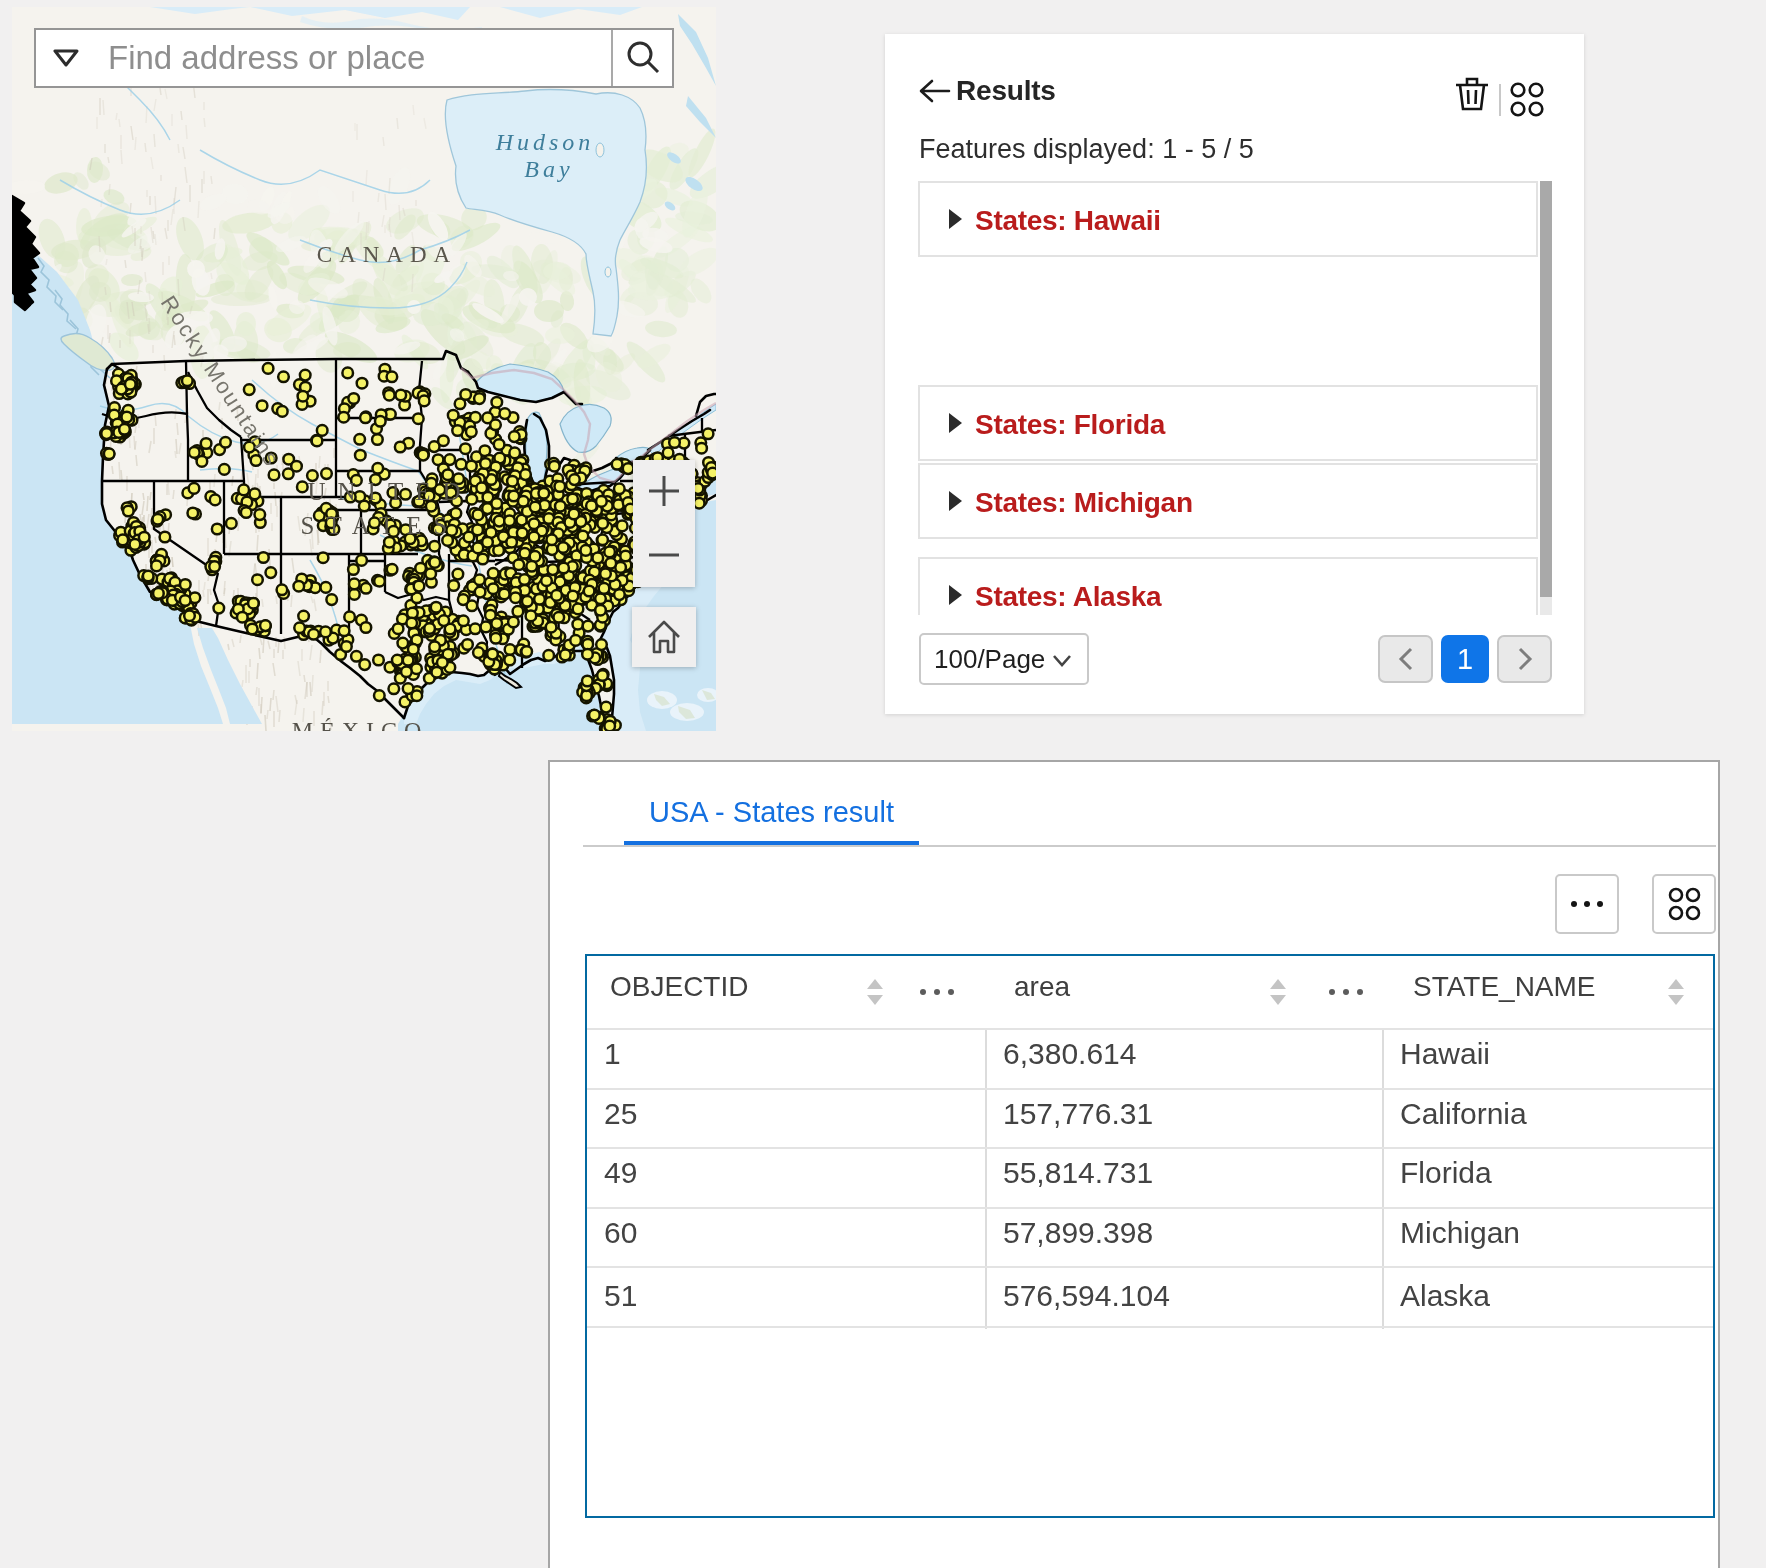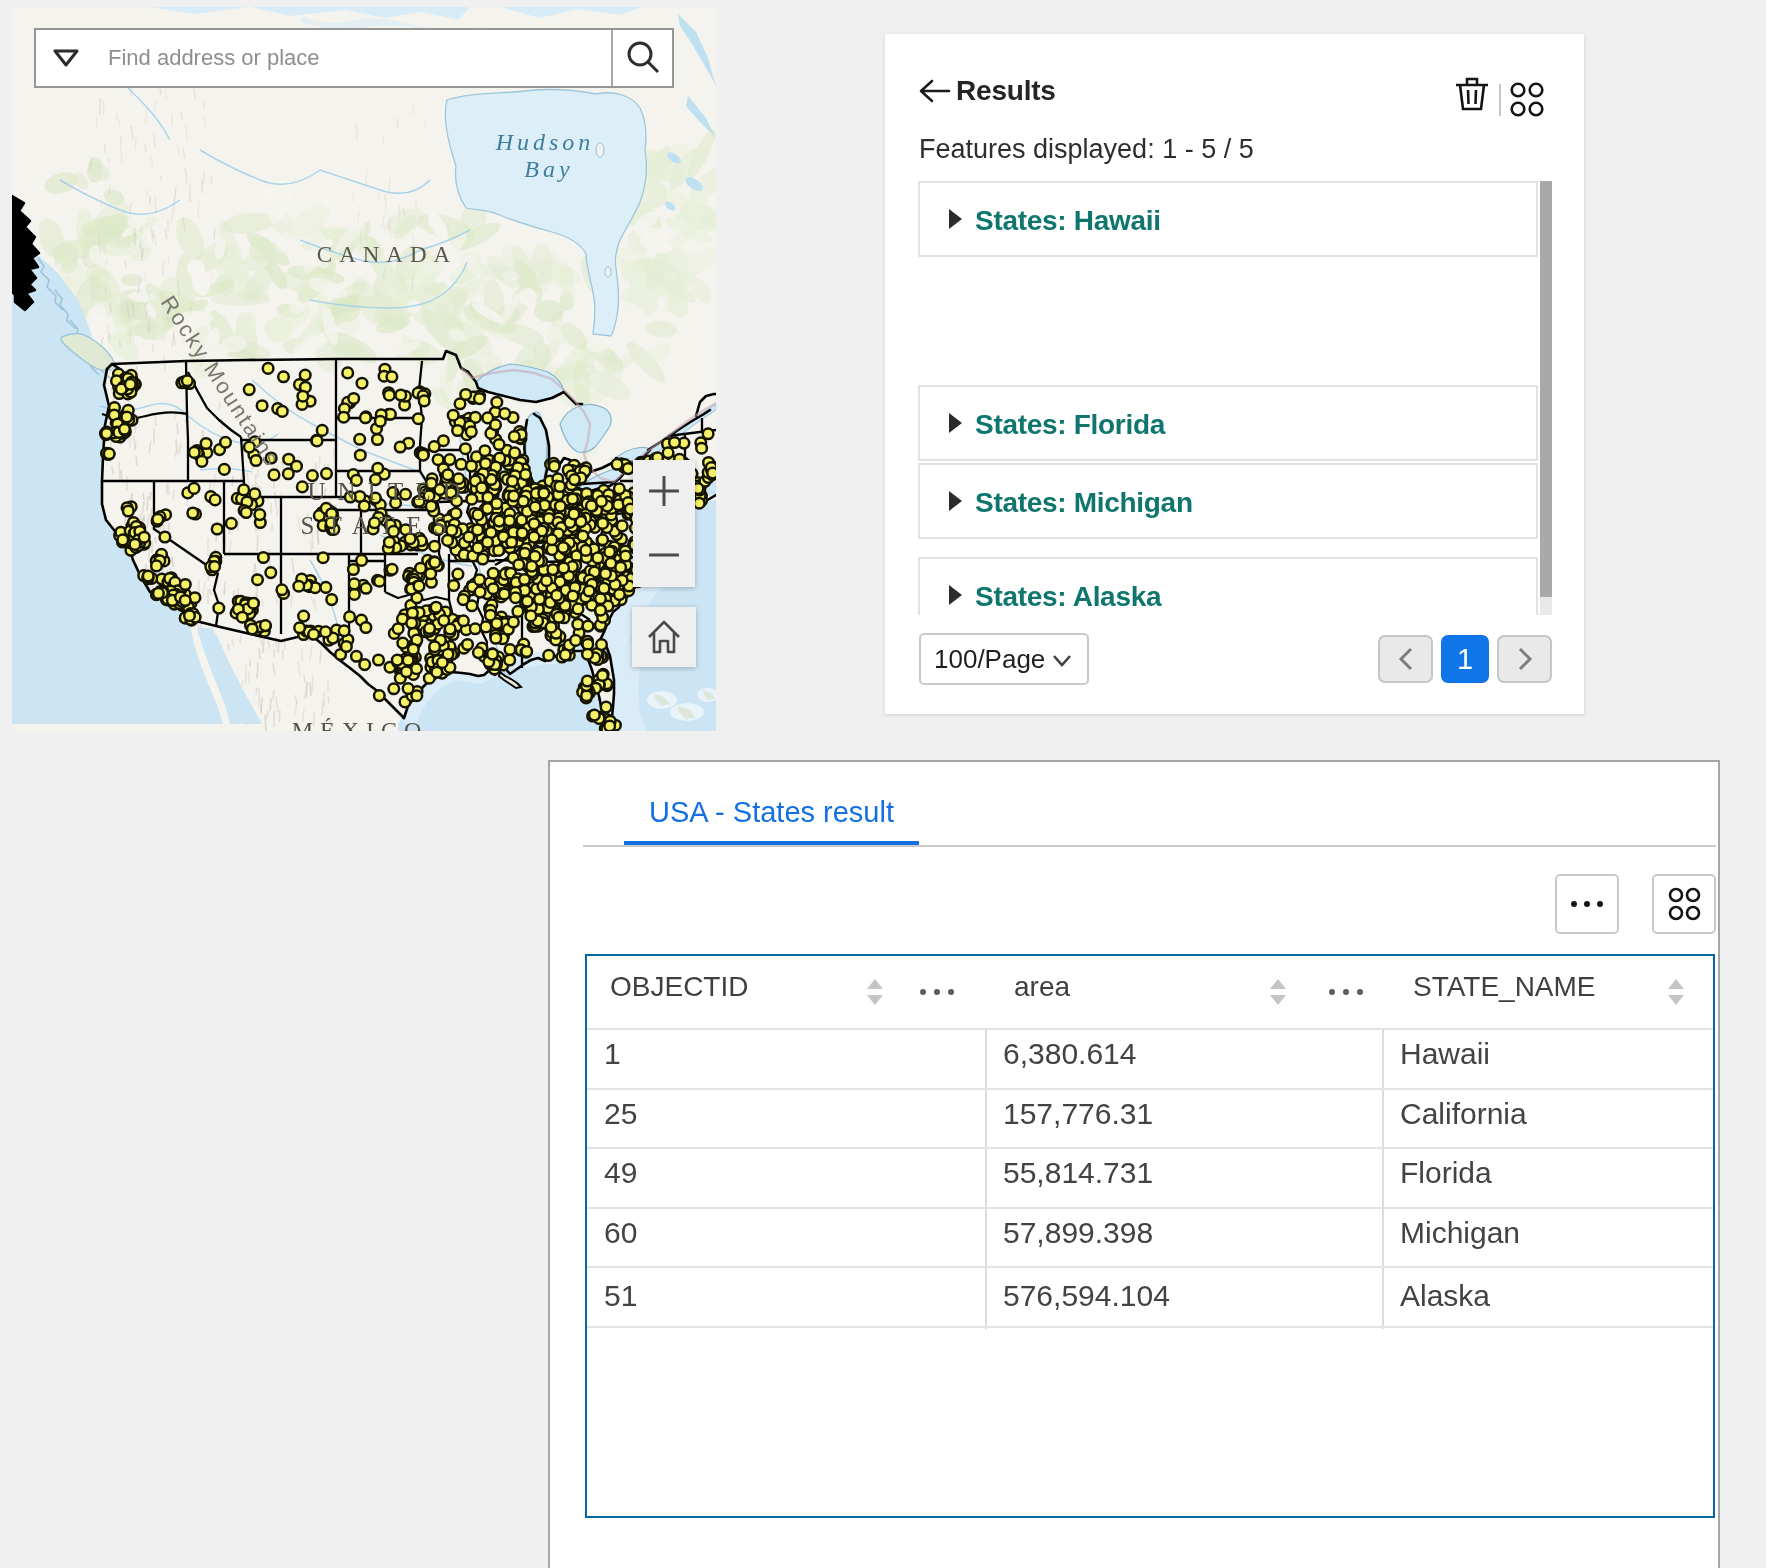--- a/index.html
+++ b/index.html
@@ -1,32 +1,32 @@
 <!DOCTYPE html>
 <html><head><meta charset="utf-8"><style>
 * { margin:0; padding:0; box-sizing:border-box; }
 html,body { width:1766px; height:1568px; background:#f1f0f0; font-family:"Liberation Sans",sans-serif; }
 #stage { position:relative; width:1766px; height:1568px; overflow:hidden; }
 .abs { position:absolute; }
 
 #map { left:12px; top:7px; width:704px; height:724px; overflow:hidden; }
 #search { left:22px; top:21px; width:640px; height:60px; background:#fff; border:2px solid #959595; display:flex; align-items:center; }
 #search .dd { width:60px; height:100%; display:flex; align-items:center; justify-content:center; }
-#search .ph { color:#8e8e8e; font-size:22px; flex:1; padding-left:12px; }
+#search .ph { color:#8e8e8e; font-size:33px; flex:1; padding-left:12px; }
 #search .mag { width:61px; height:100%; border-left:2px solid #a9a9a9; display:flex; align-items:center; justify-content:center; }
 #zoomctl { left:621px; top:453px; width:62px; height:127px; background:#f0efef; box-shadow:0 1px 5px rgba(0,0,0,.25); }
 #homebtn { left:620px; top:600px; width:64px; height:60px; background:#f0efef; box-shadow:0 1px 5px rgba(0,0,0,.25); display:flex; align-items:center; justify-content:center; }
 
 #results { left:885px; top:34px; width:699px; height:680px; background:#fff; box-shadow:0 1px 4px rgba(0,0,0,.13); }
 #rtitle { position:absolute; left:71px; top:41px; font-size:28px; font-weight:700; color:#252525; letter-spacing:-.2px; }
 #features { position:absolute; left:34px; top:100px; font-size:27px; color:#2e2e2e; }
 #rlist { position:absolute; left:33px; top:147px; width:620px; height:434px; overflow:hidden; }
 .ritem { position:absolute; left:0; width:620px; height:76px; background:#fff; border:2px solid #e2e2e2; display:flex; align-items:center; }
 .ritem .caret { width:0; height:0; border-left:13px solid #2b2b2b; border-top:10px solid transparent; border-bottom:10px solid transparent; margin-left:29px; }
-.ritem .txt { font-size:28px; font-weight:700; color:#0f766e; margin-left:13px; letter-spacing:-.3px; margin-top:3px; }
+.ritem .txt { font-size:28px; font-weight:700; color:#b91c1c; margin-left:13px; letter-spacing:-.3px; margin-top:3px; }
 #rscroll { position:absolute; left:655px; top:147px; width:12px; height:434px; background:#e9e9e9; }
 #rscroll .thumb { position:absolute; left:0; top:0; width:12px; height:416px; background:#a9a9a9; }
 #pager { position:absolute; left:0; top:599px; width:699px; height:52px; }
 #ppage { position:absolute; left:34px; top:0; width:170px; height:52px; border:2px solid #c9c9c9; border-radius:5px; background:#fff; display:flex; align-items:center; }
 #ppage .t { font-size:26px; color:#1f1f1f; margin-left:13px; }
 .pbtn { position:absolute; top:2px; height:48px; border:2px solid #c6c6c6; border-radius:7px; background:#e9e9e9; display:flex; align-items:center; justify-content:center; }
 #pprev { left:493px; width:55px; }
 #pnum { position:absolute; left:556px; top:2px; width:48px; height:48px; border-radius:7px; background:#0f75e8; color:#fff; font-size:29px; display:flex; align-items:center; justify-content:center; }
 #pnext { left:612px; width:55px; }
 

